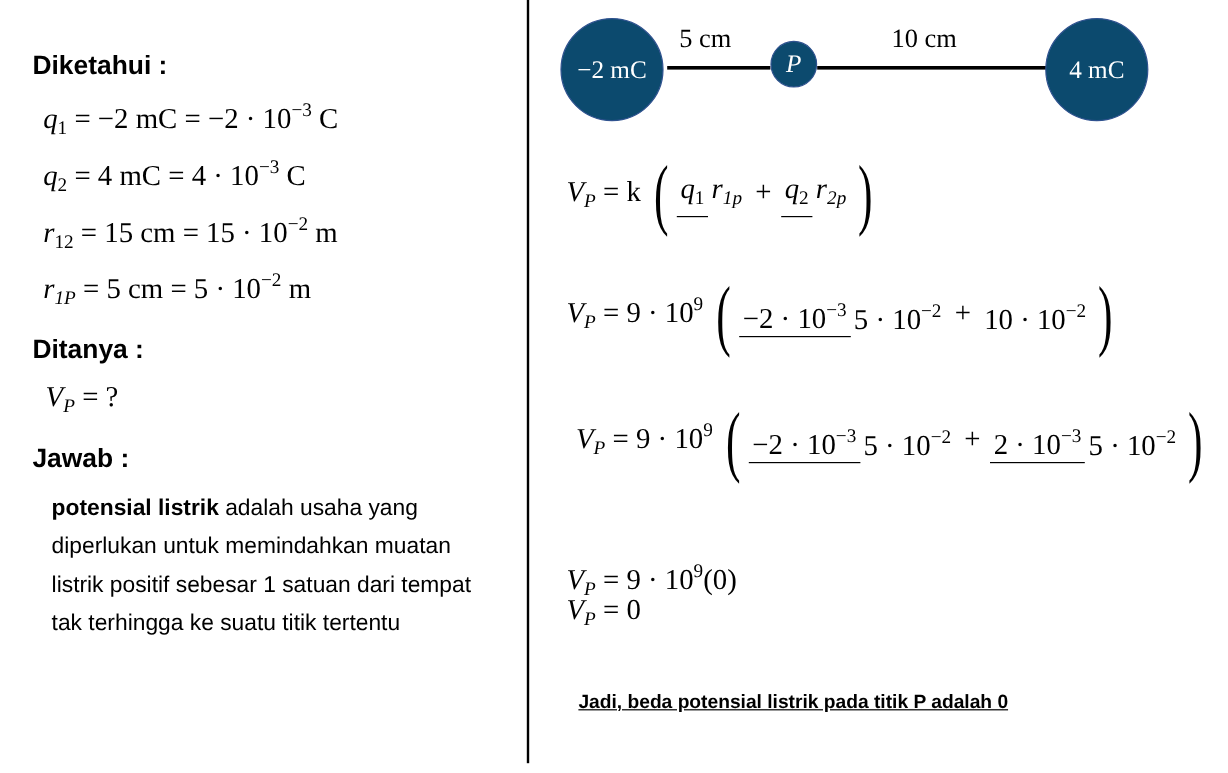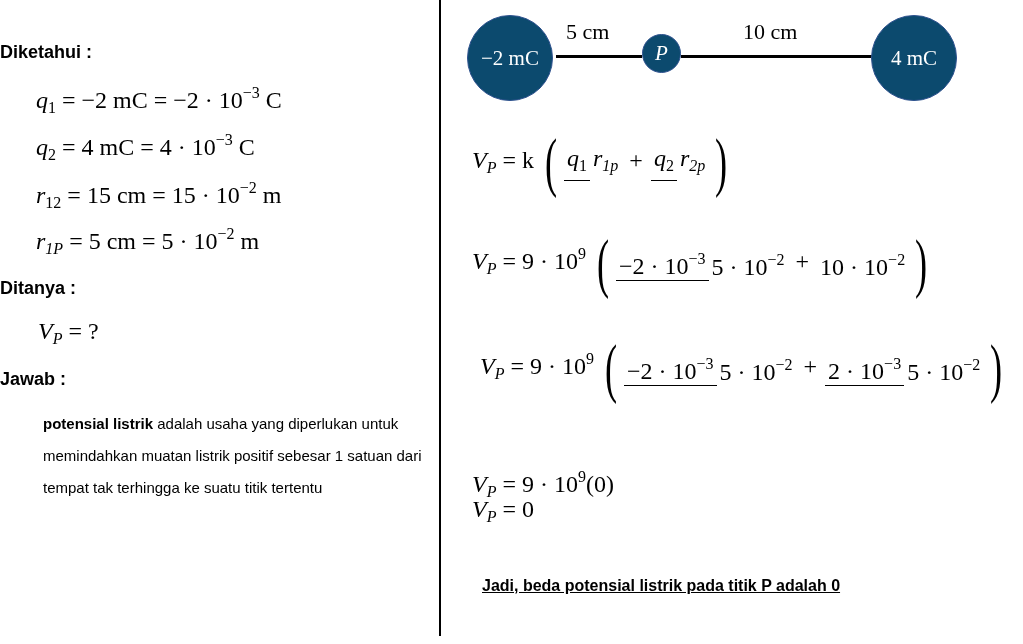--- a/index.html
+++ b/index.html
@@ -1,23 +1,23 @@
 <!DOCTYPE html>
 <html><head>
 <meta charset="utf-8">
 <style>
   html, body { margin:0; padding:0; background:#ffffff; }
   body { width:1023px; height:644px; position:relative; overflow:hidden; color:#000; }
   .it { font-style: italic; }
   .divider { position:absolute; left:439px; top:0; width:2px; height:636px; background:#000; }
-  .heading { position:absolute; left:0; font-family:"Liberation Sans", sans-serif; font-weight:bold; font-size:18px; }
+  .heading { position:absolute; left:27px; font-family:"Liberation Sans", sans-serif; font-weight:bold; font-size:22px; }
   .eq { position:absolute; font-family:"Liberation Serif", serif; font-size:24px; white-space:nowrap; }
   .eq sub { font-size:16px; vertical-align:-5px; }
   .eq sup { font-size:16px; vertical-align:10px; }
-  .para { position:absolute; left:43px; top:408px; width:380px; font-family:"Liberation Sans", sans-serif; font-size:15px; line-height:32px; }
+  .para { position:absolute; left:43px; top:408px; width:380px; font-family:"Liberation Sans", sans-serif; font-size:19px; line-height:32px; }
   .para b { font-weight:bold; }
   .circle { position:absolute; border-radius:50%; background:#0c4a6e; border:1.5px solid #2F528F; box-sizing:border-box;
             display:flex; align-items:center; justify-content:center; color:#fff; font-family:"Liberation Serif", serif; font-size:21px; }
   .line { position:absolute; height:3px; background:#000; }
   .dist { position:absolute; font-family:"Liberation Serif", serif; font-size:22px; }
   
   .frac { display:inline-flex; align-items:center; vertical-align:middle; margin:0 2px; }
   .frac .num { padding:0 3px; border-bottom:1.5px solid #000; line-height:28px; }
   .frac .den { padding:0 3px; line-height:28px; }
   .paren { display:inline-block; font-size:66px; vertical-align:middle; transform:scaleX(0.55); font-weight:100; line-height:60px; }

